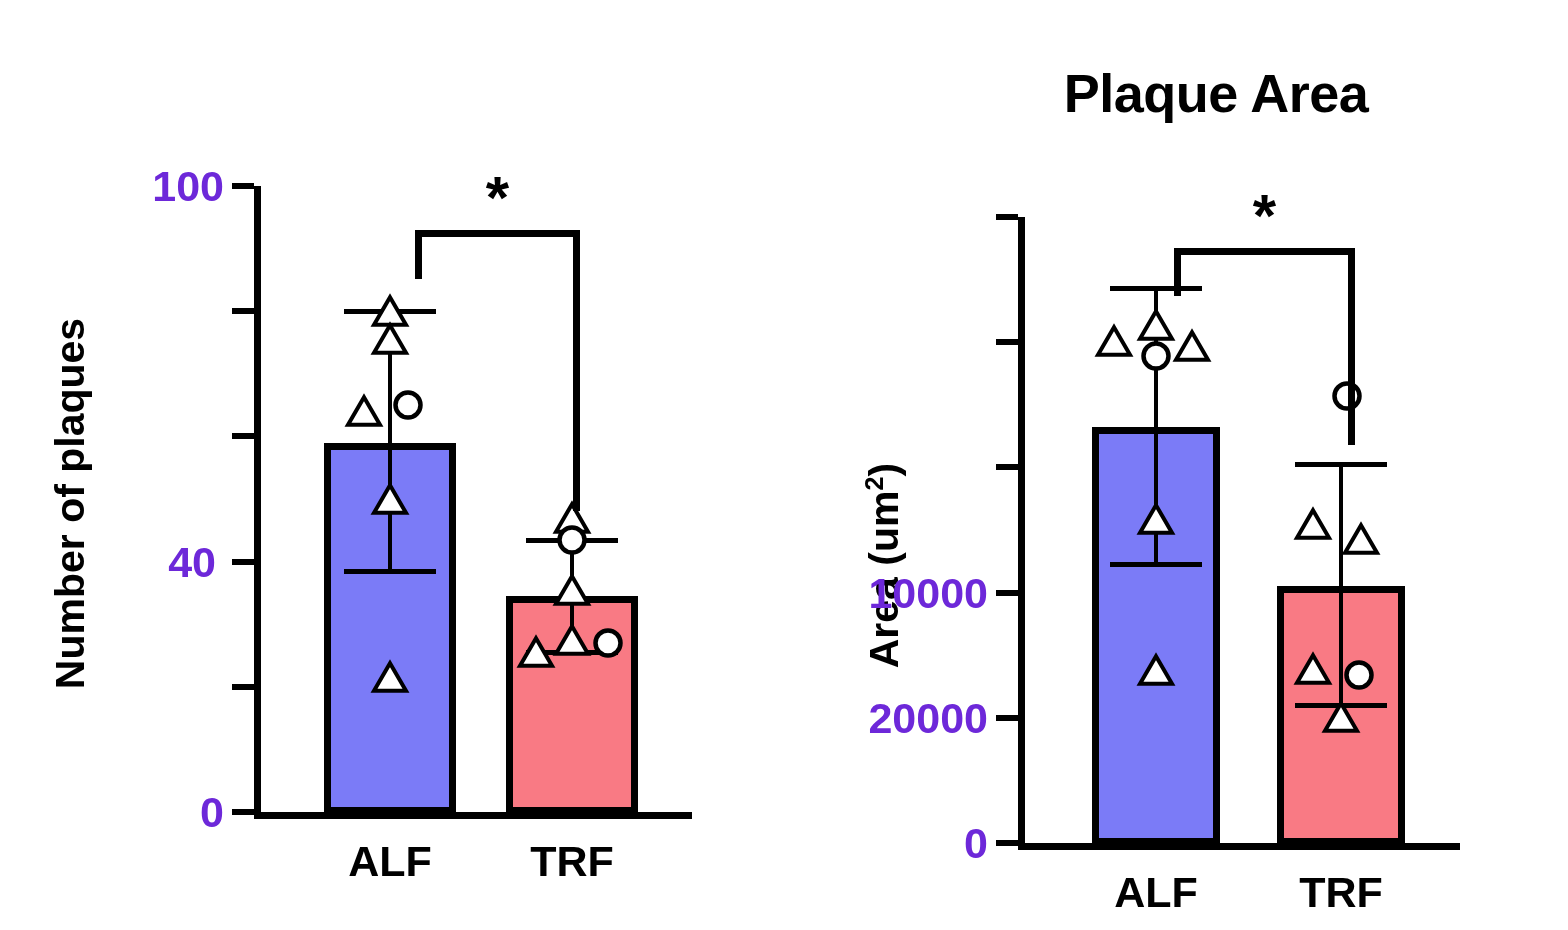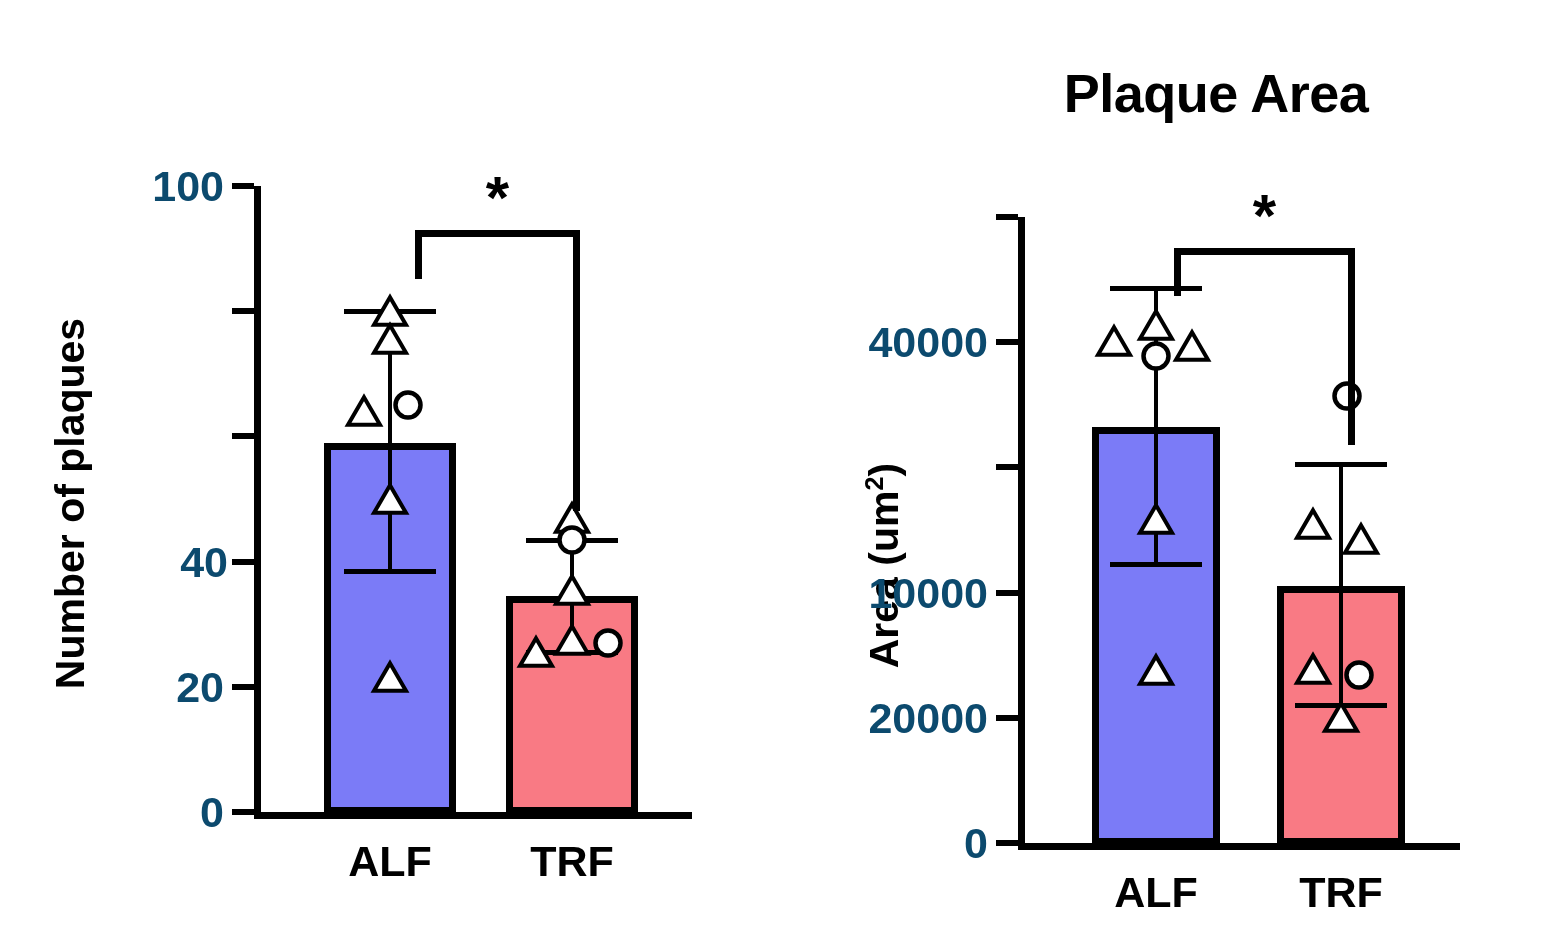--- a/index.html
+++ b/index.html
@@ -66,21 +66,21 @@
   }
   .tick {
     position: absolute;
     height: 6px;
     background: #000;
   }
   .ytick-label {
     position: absolute;
     font-size: 43px;
     font-weight: bold;
-    color: #0c4a6e;
+    color: #6d28d9;
     text-align: right;
     white-space: nowrap;
     transform: translateY(-50%);
     line-height: 1;
   }
   .xtick-label {
     position: absolute;
     font-size: 43px;
     font-weight: bold;
     color: #000;
@@ -133,23 +133,22 @@
     <div class="axis-title" id="ylab-left" style="left:-170px; top:480px; width:480px;">
       <span>Number of plaques</span>
     </div>
 
     <div class="plot" id="plot-left" style="left:0; top:0; width:784px; height:930px;">
         <div class="y-axis-line" style="left: 254px; top: 186px; width: 7px; height: 633px;"></div>
         <div class="x-axis-line" style="left: 254px; top: 812px; width: 438px; height: 7px;"></div>
         <div class="tick" style="left: 232px; top: 809px; width: 22px;"></div>
         <div class="ytick-label" style="left: 24px; top: 812px; width: 200px;">0</div>
         <div class="tick" style="left: 232px; top: 683.8px; width: 22px;"></div>
-        <div class="ytick-label" style="left: 24px; top: 686.8px; width: 200px;">20</div>
         <div class="tick" style="left: 232px; top: 558.6px; width: 22px;"></div>
-        <div class="ytick-label" style="left: 28px; top: 561.6px; width: 200px;">40</div>
+        <div class="ytick-label" style="left: 16px; top: 561.6px; width: 200px;">40</div>
         <div class="tick" style="left: 232px; top: 433.4px; width: 22px;"></div>
         <div class="tick" style="left: 232px; top: 308.2px; width: 22px;"></div>
         <div class="tick" style="left: 232px; top: 183px; width: 22px;"></div>
         <div class="ytick-label" style="left: 24px; top: 186px; width: 200px;">100</div>
         <div class="bar" style="left: 324px; top: 442.66px; width: 132px; height: 371.34px; background: rgb(123, 123, 247);"></div>
         <div class="errbar-stem" style="left: 388px; top: 311.2px; height: 259.79px;"></div>
         <div class="errbar-cap" style="left: 344px; top: 309.2px; width: 92px;"></div>
         <div class="errbar-cap" style="left: 344px; top: 568.99px; width: 92px;"></div>
         <div class="xtick-label" style="left: 280px; top: 840px; width: 220px;">ALF</div>
         <div class="bar" style="left: 506px; top: 596.03px; width: 132px; height: 217.97px; background: rgb(249, 122, 132);"></div>
@@ -237,21 +236,20 @@
         <div class="y-axis-line" style="left: 234px; top: 185px; width: 7px; height: 633px;"></div>
         <div class="x-axis-line" style="left: 234px; top: 811px; width: 442px; height: 7px;"></div>
         <div class="tick" style="left: 212px; top: 808px; width: 22px;"></div>
         <div class="ytick-label" style="left: -31px; top: 811px; width: 235px;">0</div>
         <div class="tick" style="left: 212px; top: 682.8px; width: 22px;"></div>
         <div class="ytick-label" style="left: -31px; top: 685.8px; width: 235px;">20000</div>
         <div class="tick" style="left: 212px; top: 557.6px; width: 22px;"></div>
         <div class="ytick-label" style="left: -31px; top: 560.6px; width: 235px;">10000</div>
         <div class="tick" style="left: 212px; top: 432.4px; width: 22px;"></div>
         <div class="tick" style="left: 212px; top: 307.2px; width: 22px;"></div>
-        <div class="ytick-label" style="left: -31px; top: 310.2px; width: 235px;">40000</div>
         <div class="tick" style="left: 212px; top: 182px; width: 22px;"></div>
         <div class="bar" style="left: 308px; top: 395.336px; width: 128px; height: 417.664px; background: rgb(123, 123, 247);"></div>
         <div class="errbar-stem" style="left: 370px; top: 256.364px; height: 275.44px;"></div>
         <div class="errbar-cap" style="left: 326px; top: 254.364px; width: 92px;"></div>
         <div class="errbar-cap" style="left: 326px; top: 529.804px; width: 92px;"></div>
         <div class="xtick-label" style="left: 262px; top: 839px; width: 220px;">ALF</div>
         <div class="bar" style="left: 493px; top: 554.34px; width: 128px; height: 258.66px; background: rgb(249, 122, 132);"></div>
         <div class="errbar-stem" style="left: 555px; top: 431.644px; height: 241.636px;"></div>
         <div class="errbar-cap" style="left: 511px; top: 429.644px; width: 92px;"></div>
         <div class="errbar-cap" style="left: 511px; top: 671.28px; width: 92px;"></div>

